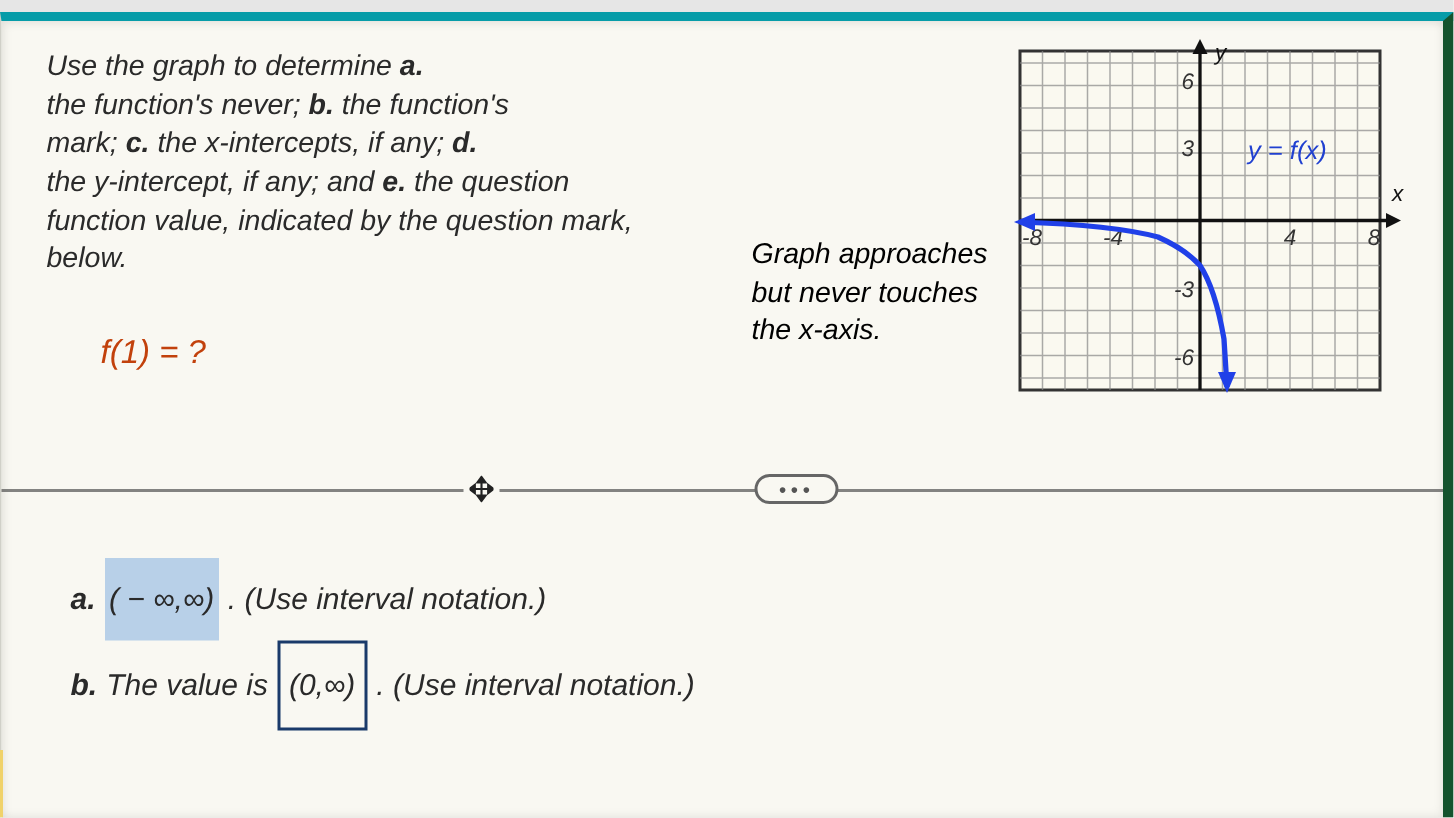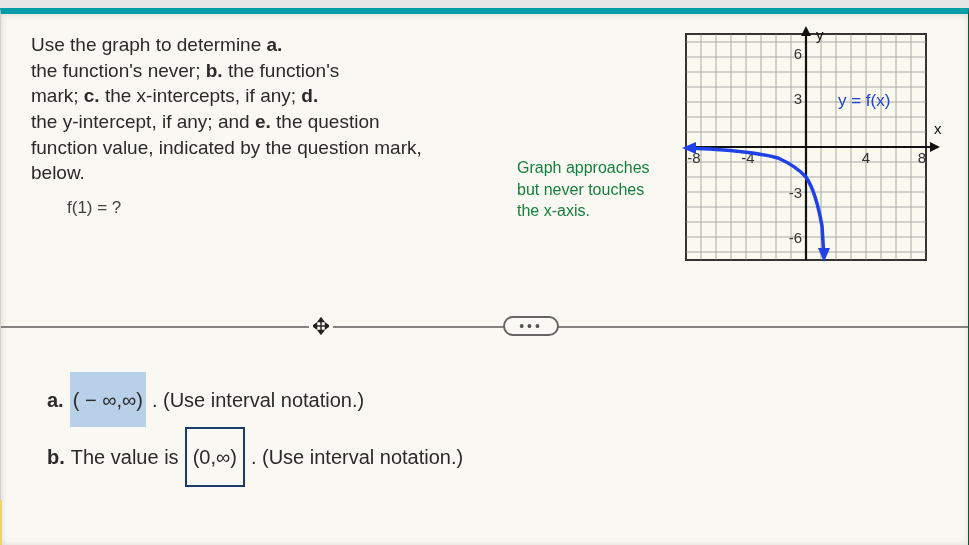--- a/index.html
+++ b/index.html
@@ -10,46 +10,47 @@
     height: 545px;
     position: relative;
     overflow: hidden;
   }
   .outer {
     position: absolute;
     top: 8px; left: 0; right: 0; bottom: 0;
     background: #f9f8f2;
     border-top: 6px solid #069ca8;
     border-left: 1px solid #d0d0c8;
-    border-right: 1px solid #14532d;
+    border-right: 7px solid #14532d;
     padding: 18px 22px 22px 30px;
     box-shadow: inset 2px 2px 6px rgba(0,0,0,0.08), inset -2px -2px 6px rgba(0,0,0,0.05);
+    font-style: italic;
   }
   .top-area {
     position: relative;
     height: 260px;
   }
   .qtext {
     width: 400px;
     font-size: 19px;
     line-height: 1.35;
     color: #2a2a2a;
   }
   .fval {
-    margin-top: 12px;
+    margin-top: 36px;
     margin-left: 36px;
-    font-size: 17px;
-    color: #404040;
+    font-size: 22px;
+    color: #c2410c;
   }
   .note {
     position: absolute;
-    left: 486px;
+    left: 470px;
     top: 125px;
-    color: #15803d;
-    font-size: 16px;
+    color: #000000;
+    font-size: 19px;
     line-height: 1.35;
   }
   .plot-wrap {
     position: absolute;
     right: 0;
     top: -6px;
     width: 268px;
     height: 254px;
   }
   .divider-row {

